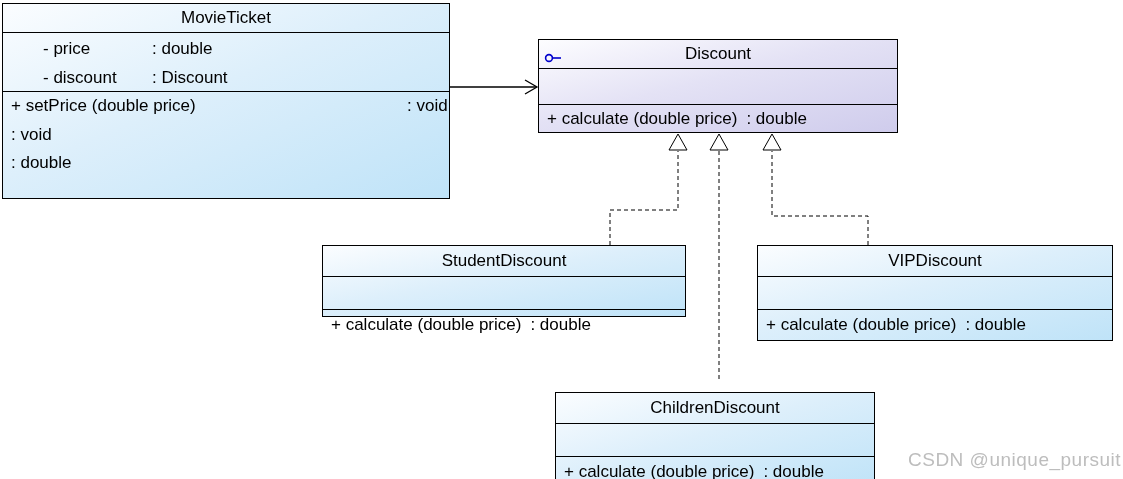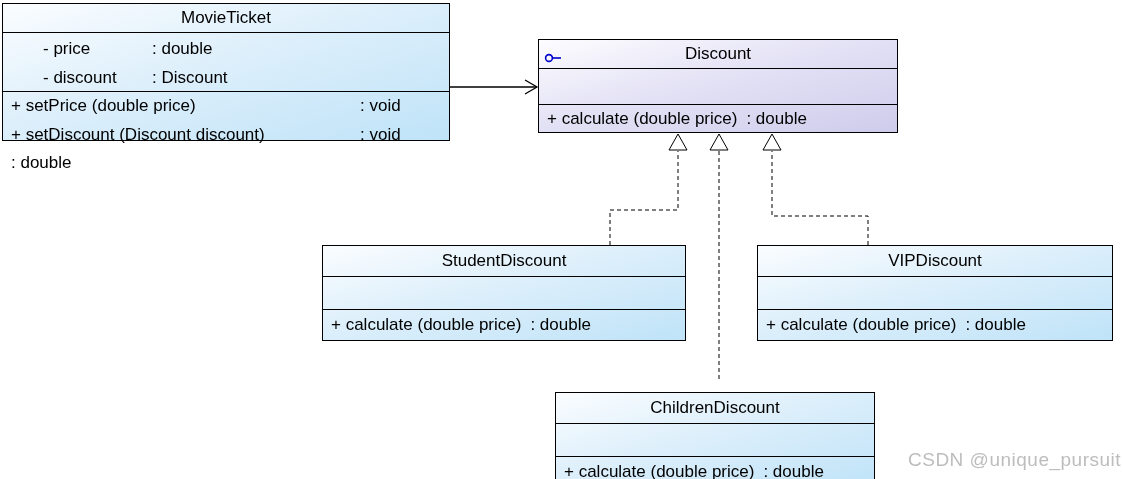--- a/index.html
+++ b/index.html
@@ -26,36 +26,36 @@
   .uml-title {
     position:relative; box-sizing:border-box; text-align:center; overflow:hidden;
   }
   .iface-icon { position:absolute; left:5px; top:5px; }
   .compartment {
     box-sizing:border-box; border-top:1px solid #000; overflow:hidden;
   }
   .row { display:flex; padding-left:8px; white-space:nowrap; }
   .row .c2 { white-space:pre; }
   
-  .box-movieticket { left:2px; top:3px; width:448px; height:138px; }
+  .box-movieticket { left:2px; top:3px; width:448px; height:196px; }
   .box-movieticket .uml-title { height:28px; line-height:28px; }
   .box-movieticket .attrs { height:59px; padding-top:1px; }
   .box-movieticket .attrs .row { line-height:29px;margin-left:32px; }
   .box-movieticket .attrs .c1 { width:109px; }
   .box-movieticket .methods { height:87px; }
-  .box-movieticket .methods .row { line-height:28.7px; }
+  .box-movieticket .methods .row { line-height:28.7px;gap:47px; }
   .box-movieticket .methods .c1 { width:349px; }
   
   .box-discount { left:538px; top:39px; width:360px; height:94px; }
   .box-discount .uml-title { height:28px; line-height:28px; }
   .box-discount .attrs { height:36px; }
   .box-discount .methods { height:28px; }
   .box-discount .methods .row { line-height:28px; }
   
-  .box-student { left:322px; top:245px; width:364px; height:96px; }
+  .box-student { left:322px; top:245px; width:364px; height:72px; }
   .box-vip { left:757px; top:245px; width:356px; height:96px; }
   .box-children { left:555px; top:392px; width:320px; height:96px; }
   .sub .uml-title { height:30px; line-height:30px; }
   .sub .attrs { height:33px; }
   .sub .methods { height:31px; }
   .sub .methods .row { line-height:30px; }
   .gap9 { margin-left:9px; }
 </style>
 </head>
 <body>
@@ -75,21 +75,20 @@
         <span class="c1">- discount</span>
         <span class="c2">: Discount</span>
       </div>
     </div>
     <div class="compartment methods">
       <div class="row">
         <span class="c1">+ setPrice (double price)</span>
         <span class="c2">: void</span>
       </div>
       <div class="row">
-        <span class="c1">+ setDiscount (Discount discount)</span>
         <span class="c2">: void</span>
       </div>
       <div class="row">
         <span class="c2">: double</span>
       </div>
     </div>
   </div>
 
   <div class="uml-class interface box-discount">
     <div class="uml-title">

